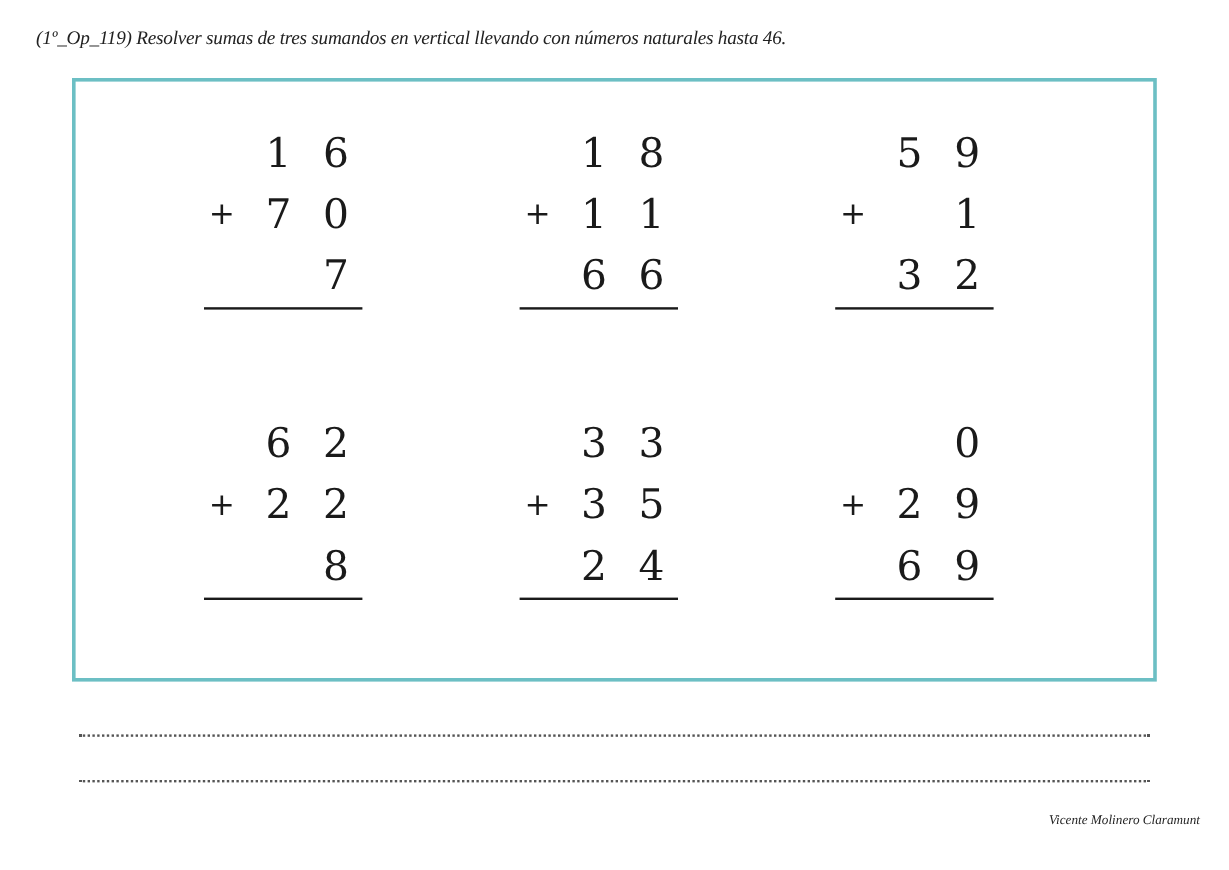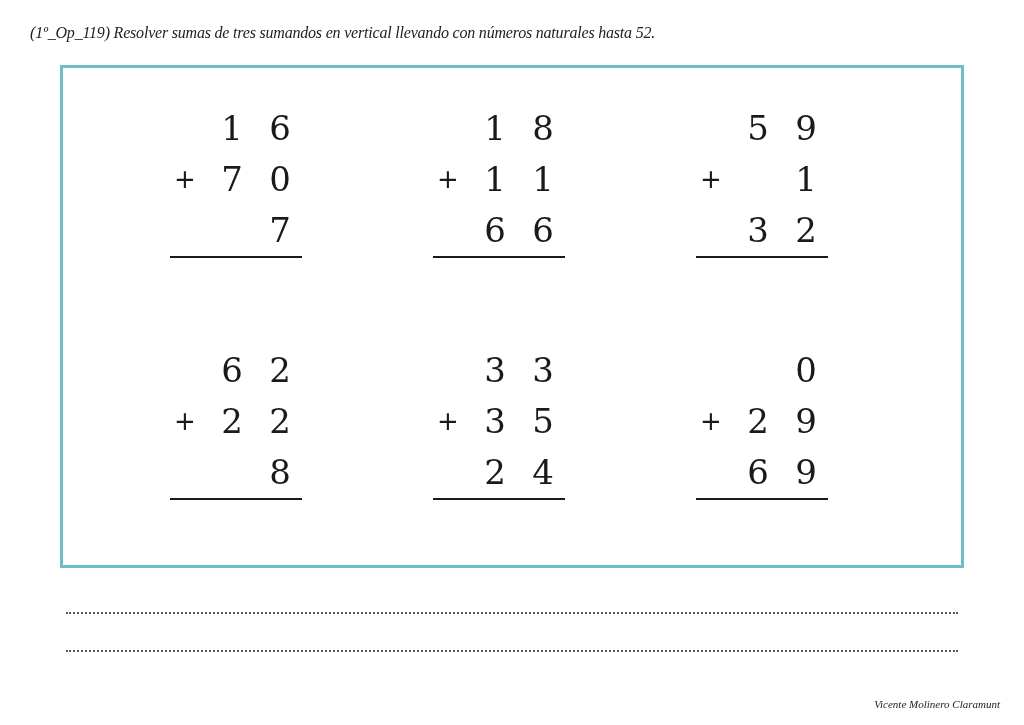--- a/index.html
+++ b/index.html
@@ -5,26 +5,26 @@
   html, body { margin:0; padding:0; }
   body { width:1024px; height:725px; background:#ffffff; position:relative; overflow:hidden; font-family:"DejaVu Serif", serif; color:#1a1a1a; }
   .title { position:absolute; left:30px; top:24px; font-family:"Liberation Serif", serif; font-style:italic; font-size:16px; color:#222; white-space:nowrap; letter-spacing:-0.2px; }
   .box { position:absolute; left:60px; top:65px; width:898px; height:497px; border:3px solid #6cbfc4; box-sizing:content-box; }
   .prob { position:absolute; width:140px; height:160px; }
   .row { position:absolute; left:0; width:140px; height:40px; font-size:34px; line-height:40px; }
   .plus { position:absolute; font-size:26px; line-height:40px; font-family:"DejaVu Sans", sans-serif; }
   .d { position:absolute; width:30px; text-align:center; }
   .uline { position:absolute; height:2px; background:#1a1a1a; }
   .dots { position:absolute; left:66px; width:892px; height:0; border-top:2px dotted #555; }
-  .author { position:absolute; right:24px; top:698px; font-family:"Liberation Serif", serif; font-style:italic; font-size:11px; color:#222; }
+  .author { position:absolute; right:24px; top:678px; font-family:"Liberation Serif", serif; font-style:italic; font-size:11px; color:#222; }
 </style>
 </head>
 <body>
 
-<div class="title">(1º_Op_119) Resolver sumas de tres sumandos en vertical llevando con números naturales hasta 52.</div>
+<div class="title">(1º_Op_119) Resolver sumas de tres sumandos en vertical llevando con números naturales hasta 46.</div>
 
 <div class="box"></div>
 
 <div id="problems">
     <div class="prob" style="left: 168px; top: 108px;">
       <div class="row" style="top: 0px;">
         <span class="d" style="left: 49px;">1</span>
         <span class="d" style="left: 97px;">6</span>
       </div>
       <div class="row" style="top: 51px;">

